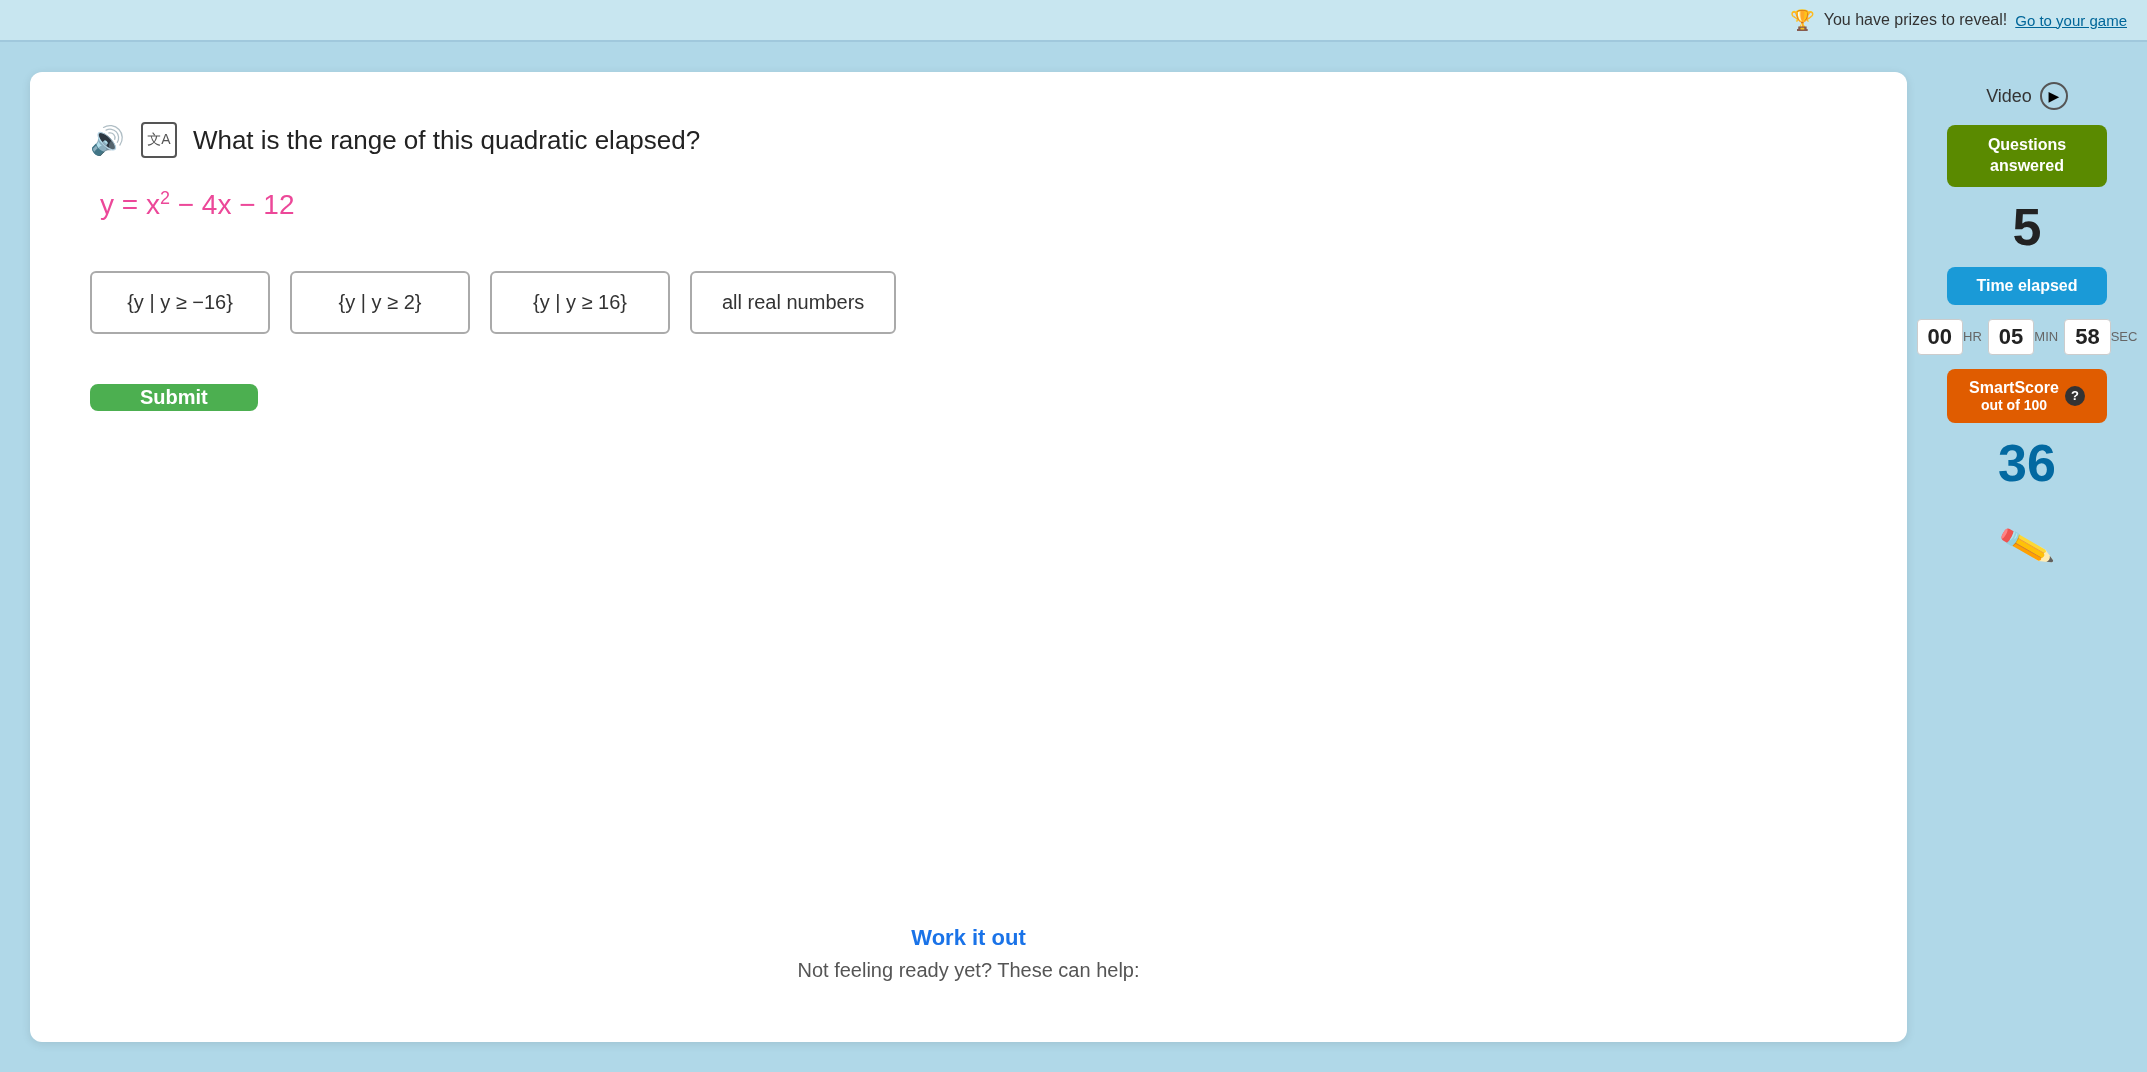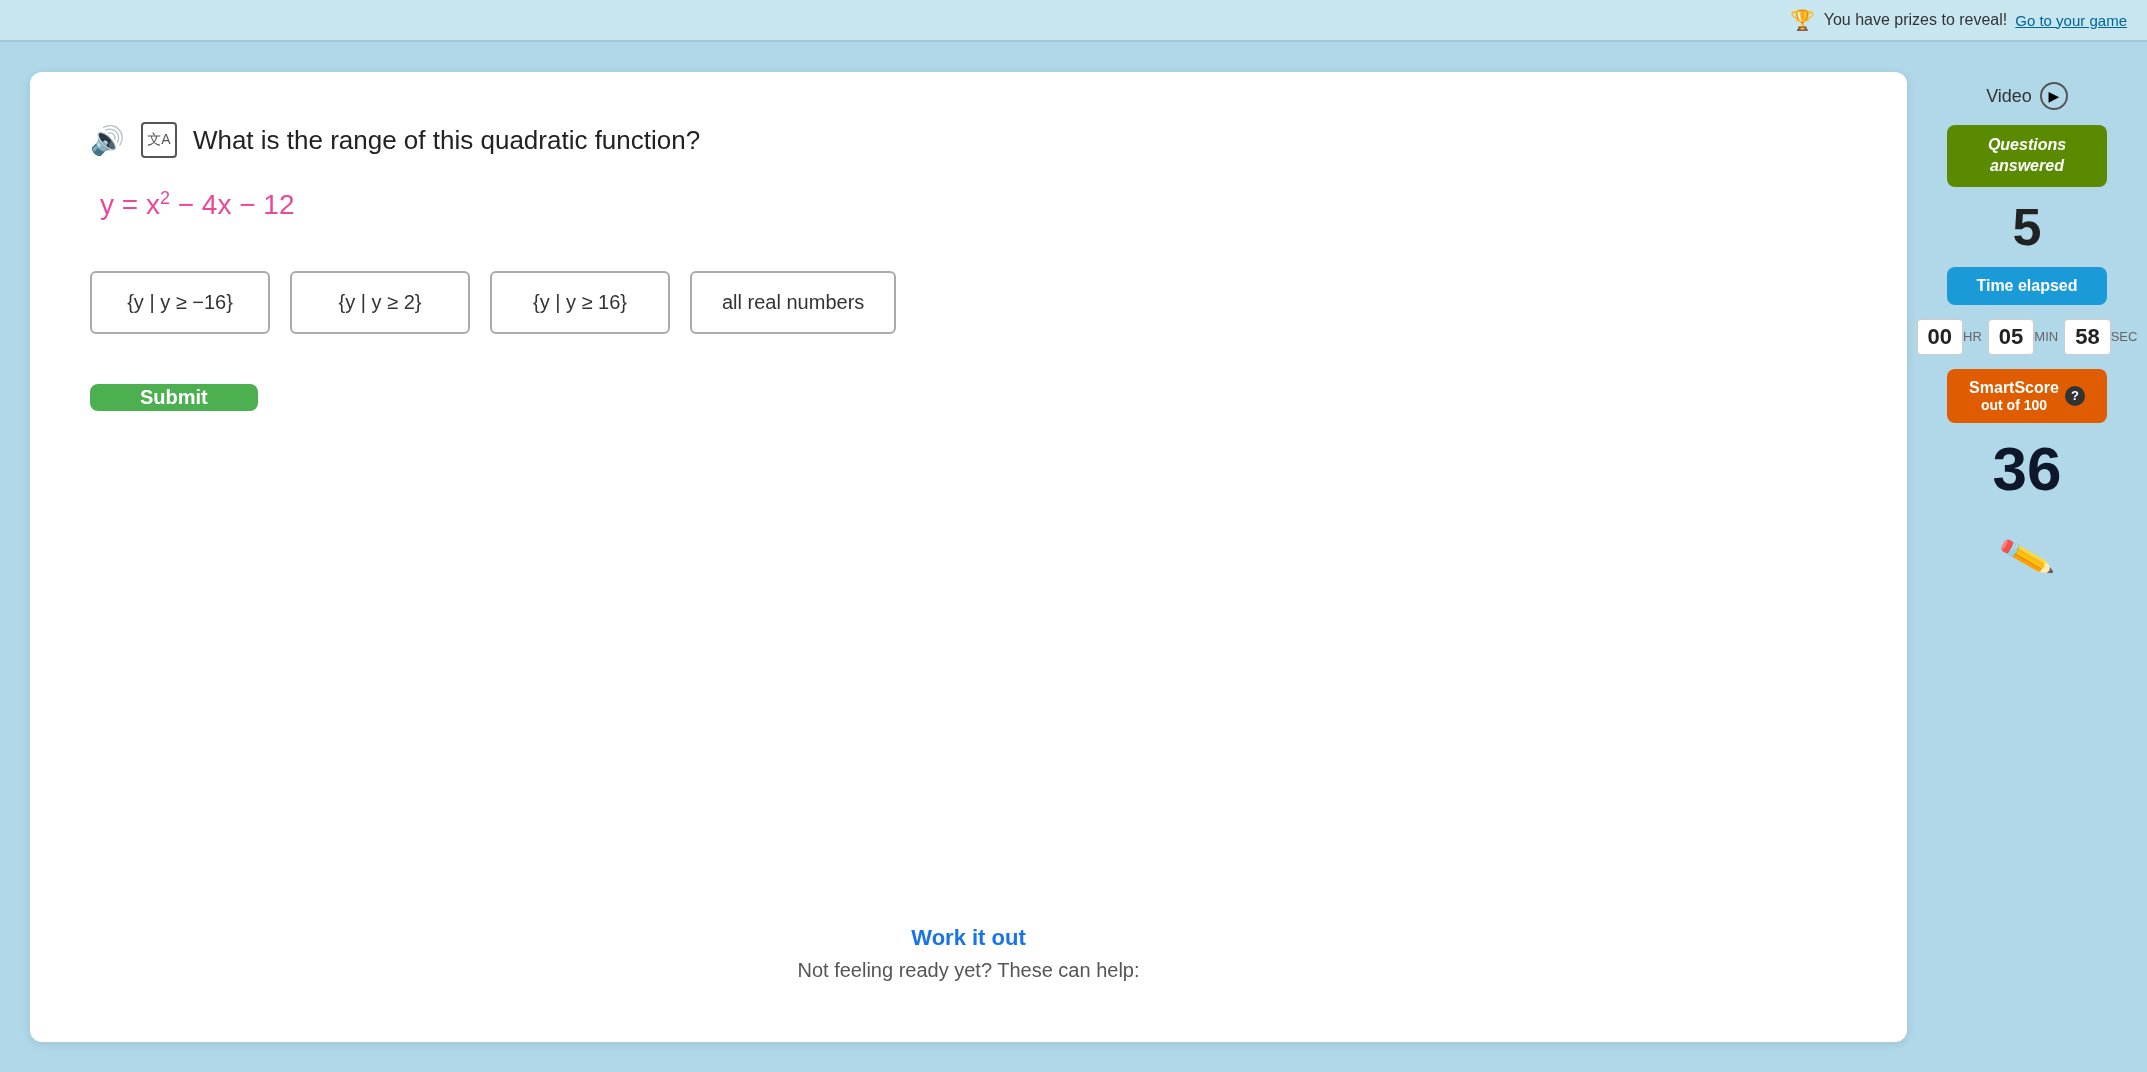--- a/index.html
+++ b/index.html
@@ -189,21 +189,20 @@
     .questions-answered-badge {
       background: #5a8a00;
       color: white;
       border-radius: 8px;
       padding: 10px 14px;
       text-align: center;
       font-size: 16px;
       font-weight: bold;
       width: 160px;
       line-height: 1.3;
-      font-style: italic;
     }
 
     
     .score-number {
       font-size: 52px;
       font-weight: bold;
       color: #222;
       text-align: center;
     }
 
@@ -274,23 +273,23 @@
       color: white;
       font-size: 13px;
       display: flex;
       align-items: center;
       justify-content: center;
       cursor: pointer;
     }
 
     
     .smartscore-number {
-      font-size: 62px;
-      font-weight: bold;
-      color: #0f172a;
+      font-size: 52px;
+      font-weight: bold;
+      color: #0369a1;
       text-align: left;
     }
 
     
     .pencil-icon-container {
       margin-top: 20px;
       cursor: pointer;
     }
 
     .pencil-icon {
@@ -321,21 +320,21 @@
 <div class="main-wrapper">
 
   <div class="question-card">
 
     
     <div class="question-header">
       <span class="speaker-icon">🔊</span>
       <div class="translate-icon">
         <span>文A</span>
       </div>
-      <span class="question-text">What is the range of this quadratic function?</span>
+      <span class="question-text">What is the range of this quadratic elapsed?</span>
     </div>
 
     
     <div class="equation-area">
       <span>y = x</span><span class="superscript">2</span><span> − 4x − 12</span>
     </div>
 
     
     <div class="answer-choices">
       <button class="answer-btn">{y | y ≥ −16}</button>

